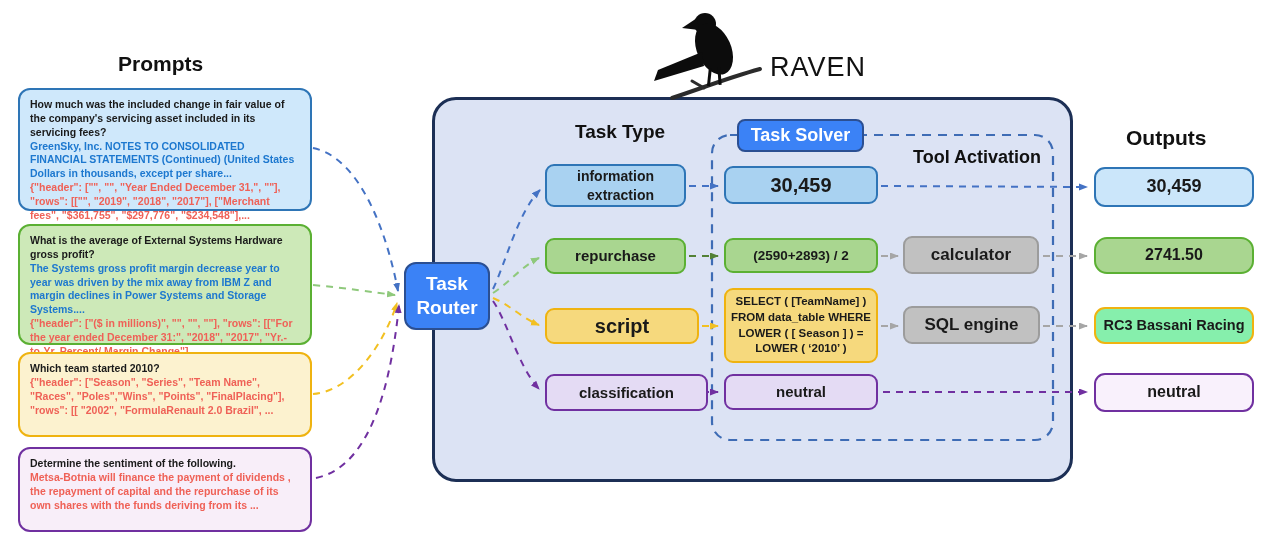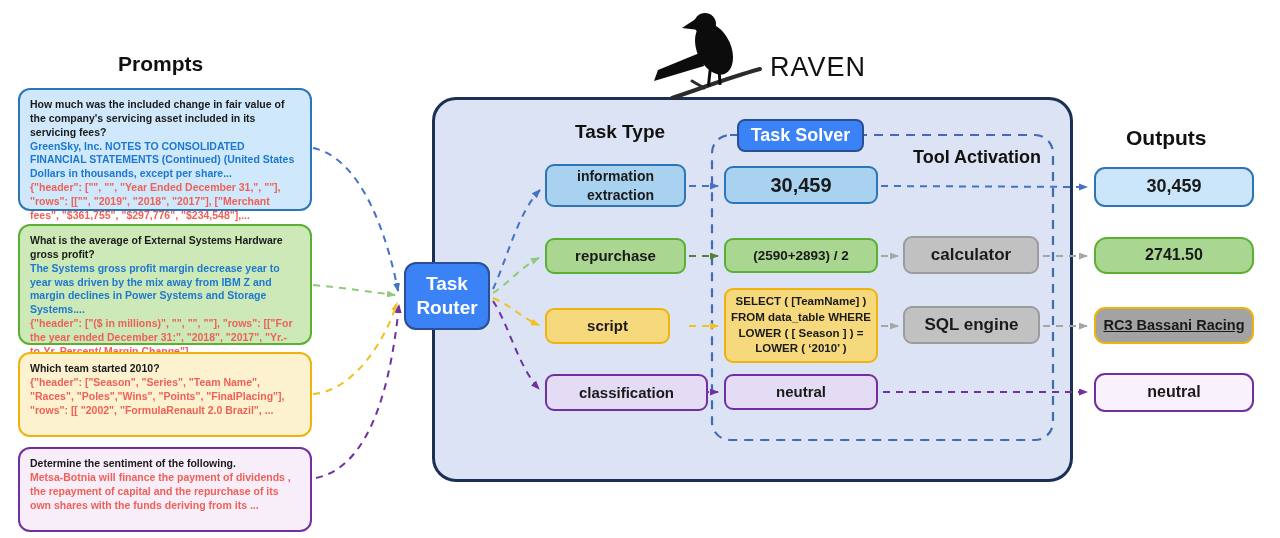--- a/index.html
+++ b/index.html
@@ -23,21 +23,21 @@
          justify-content:center;background:#3b82f6;color:#fff;font-weight:700;
          border:2px solid #2b4f92;z-index:6;white-space:pre-line;text-align:center;line-height:1.25;}
   .blue-prompt{background:#cfe8fb;border-color:#2e75b6;}
   .green-prompt{background:#cde9b8;border-color:#5bb033;}
   .yellow-prompt{background:#fcf2cf;border-color:#efb310;}
   .purple-prompt{background:#f8eef9;border-color:#7030a0;}
   .blue{background:#a9d2f1;border-color:#2e75b6;}
   .blue-out{background:#cbe6fa;border-color:#2e75b6;}
   .green{background:#a9d690;border-color:#5bb033;}
   .yellow{background:#f6d97d;border-color:#efb310;}
-  .yellow-out{background:#a3a3a3;border-color:#efb310;text-decoration:underline;}
+  .yellow-out{background:#86efac;border-color:#efb310;}
   .purple{background:#e4dbf4;border-color:#7030a0;}
   .purple-out{background:#f9f1fc;border-color:#7030a0;}
   .gray{background:#c1c1c1;border-color:#9c9c9c;}
   .brand{position:absolute;left:770px;top:52px;font-size:27px;font-weight:500;
          letter-spacing:1px;color:#111;z-index:3;}
 </style>
 </head>
 <body>
 
 <div class="canvas">
@@ -82,21 +82,21 @@
     <div class="tbl">{"header": ["Season", "Series", "Team Name", "Races", "Poles","Wins", "Points", "FinalPlacing"], "rows": [[ "2002", "FormulaRenault 2.0 Brazil", ...</div>
   </div>
   <div class="pbox purple-prompt" style="top:447px;height:85px;">
     <div class="q">Determine the sentiment of the following.</div>
     <div class="tbl">Metsa-Botnia will finance the payment of dividends , the repayment of capital and the repurchase of its own shares with the funds deriving from its ...</div>
   </div>
 
   <div class="node blue" style="left:545px;top:164px;width:141px;height:43px;font-size:14px;text-align:right;">information
 extraction</div>
   <div class="node green" style="left:545px;top:238px;width:141px;height:36px;font-size:15px;">repurchase</div>
-  <div class="node yellow" style="left:545px;top:308px;width:125px;height:36px;font-size:15px;">script</div>
+  <div class="node yellow" style="left:545px;top:308px;width:154px;height:36px;font-size:20px;">script</div>
   <div class="node purple" style="left:545px;top:374px;width:163px;height:37px;font-size:15px;">classification</div>
 
   <div class="node blue" style="left:724px;top:166px;width:154px;height:38px;font-size:20px;">30,459</div>
   <div class="node green" style="left:724px;top:238px;width:154px;height:35px;font-size:13.5px;">(2590+2893) / 2</div>
   <div class="node yellow" style="left:724px;top:288px;width:154px;height:75px;font-size:11.5px;line-height:1.35;">SELECT ( [TeamName] )
 FROM data_table WHERE
 LOWER ( [ Season ] ) =
 LOWER ( ‘2010’ )</div>
   <div class="node purple" style="left:724px;top:374px;width:154px;height:36px;font-size:15px;">neutral</div>
 

